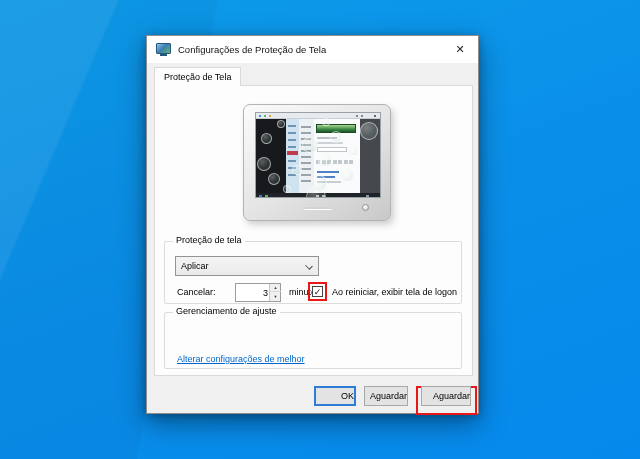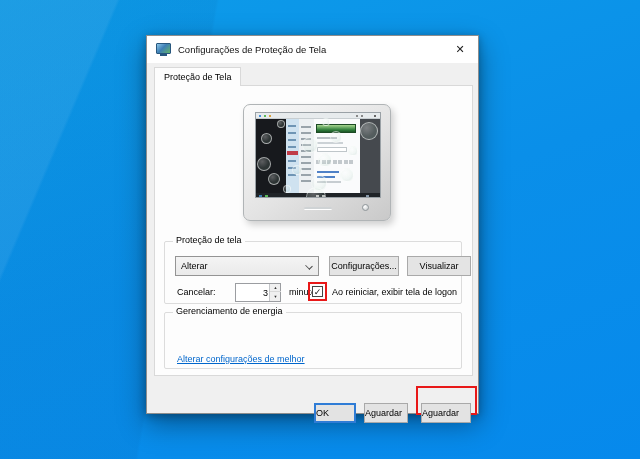--- a/index.html
+++ b/index.html
@@ -88,22 +88,22 @@
   .sb-down { top:9px; }
 
   .hl-box { position:absolute; border:2px solid #e81818; }
   .hl-check { left:143px; top:40px; width:19px; height:19px; }
   .checkbox { position:absolute; left:2px; top:2px; width:11px; height:11px; background:#fff;
     border:1px solid #454545; font-size:9px; line-height:10px; text-align:center; color:#111; cursor:pointer; }
 
   .desc { position:absolute; left:12px; top:11px; width:282px; line-height:12px; color:#111; }
   .powerlink { position:absolute; left:12px; top:41px; color:#0066cc; text-decoration:underline; cursor:pointer; white-space:nowrap; }
 
-  .footer-btn { position:absolute; top:367px; height:20px; background:#e3e3e3; border:1px solid #a9a9a9;
-    text-align:left; line-height:18px; cursor:pointer; }
+  .footer-btn { position:absolute; top:350px; height:20px; background:#e3e3e3; border:1px solid #a9a9a9;
+    text-align:right; line-height:18px; cursor:pointer; }
   .btn-ok { left:167px; width:42px; border:2px solid #2f7cd6; line-height:16px; }
   .btn-cancel { left:217px; width:44px; }
   .btn-apply { left:274px; width:50px; }
   .hl-apply { left:269px; top:350px; width:61px; height:29px; }
 </style>
 </head>
 <body>
 
 <div class="desktop">
 
@@ -192,26 +192,24 @@
             <div class="bubble" style="left: 50px; top: 74px; width: 20px; height: 20px;"></div>
           </div>
         <div class="slot"></div>
         <div class="power"></div>
       </div>
 
       <div class="groupbox g-screensaver">
         <span class="legend">Proteção de tela</span>
 
         <div class="combo">
-          <span>Alterar</span>
+          <span>Aplicar</span>
           <span class="chev"></span>
         </div>
 
-        <div class="win-btn btn-config">Configurações...</div>
-        <div class="win-btn btn-preview">Visualizar</div>
 
         <span class="lbl" style="left:12px; top:45px;">Cancelar:</span>
 
         <div class="spinner">
           <input value="3" style="">
           <div class="spin-btns">
             <div class="sb sb-up">▲</div>
             <div class="sb sb-down">▼</div>
           </div>
         </div>
@@ -219,21 +217,21 @@
         <span class="lbl" style="left:124px; top:45px;">minutos</span>
 
         <div class="hl-box hl-check" style="border-color: rgb(232, 24, 24);">
           <div class="checkbox">✓</div>
         </div>
 
         <span class="lbl" style="left:167px; top:45px;">Ao reiniciar, exibir tela de logon</span>
       </div>
 
       <div class="groupbox g-power">
-        <span class="legend">Gerenciamento de energia</span>
+        <span class="legend">Gerenciamento de ajuste</span>
         <span class="powerlink">Alterar configurações de melhor</span>
       </div>
 
     </div>
 
     <div class="footer-btn btn-ok">OK</div>
     <div class="footer-btn btn-cancel">Aguardar</div>
     <div class="hl-box hl-apply" style="border-color: rgb(232, 24, 24);"></div>
     <div class="footer-btn btn-apply">Aguardar</div>
 

